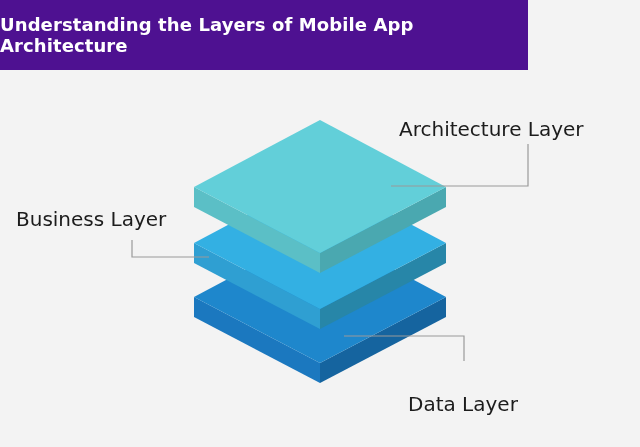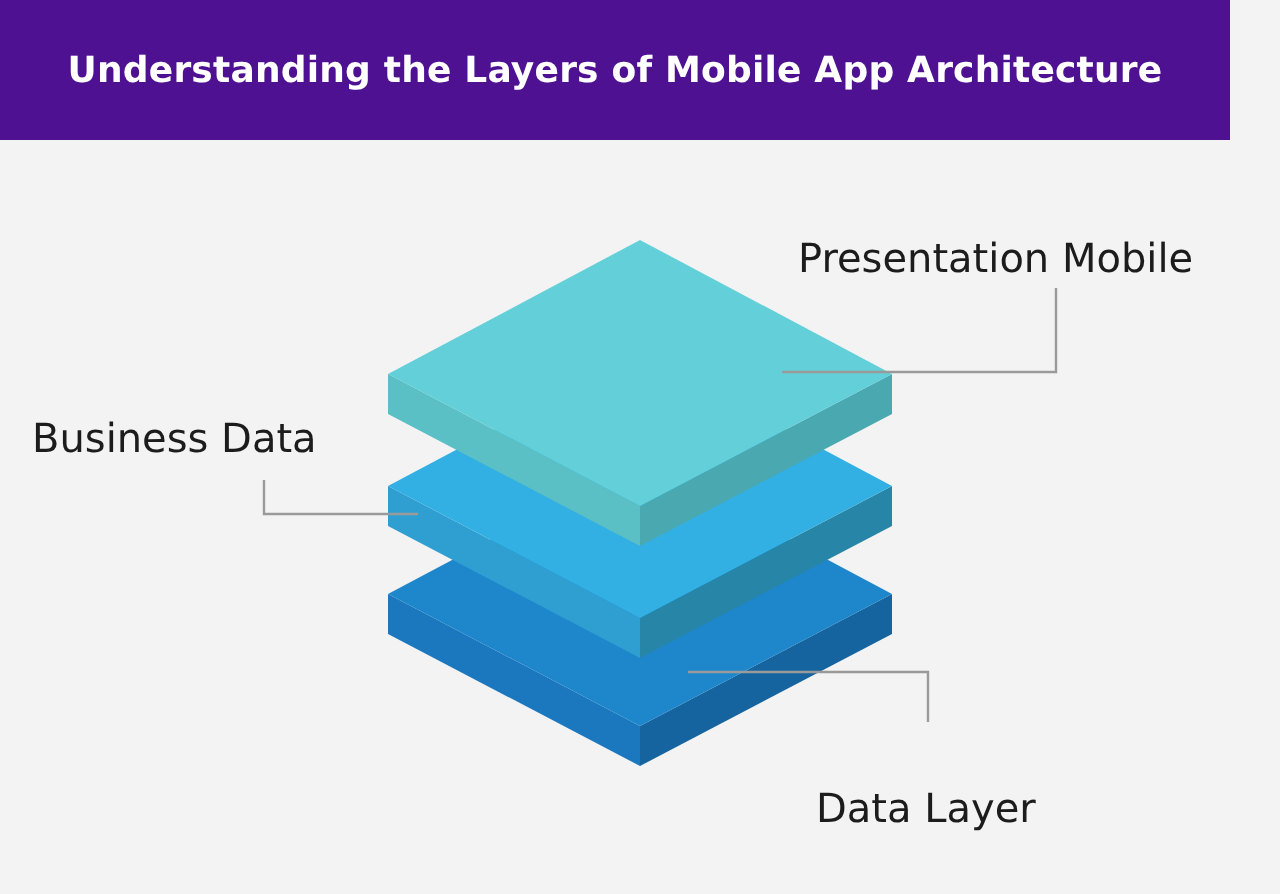--- a/index.html
+++ b/index.html
@@ -1,17 +1,17 @@
 <!DOCTYPE html>
 <html><head>
 <meta charset="utf-8">
 <style>
   html,body{margin:0;padding:0;}
   body{width:640px;height:447px;background:#f3f3f3;position:relative;overflow:hidden;font-family:"DejaVu Sans","Liberation Sans",sans-serif;}
-  .header{position:absolute;left:0;top:0;width:615px;height:70px;background:#4e1191;display:flex;align-items:center;justify-content:center;}
+  .header{position:absolute;left:0;top:0;width:528px;height:70px;background:#4e1191;display:flex;align-items:center;justify-content:center;}
   .header h1{margin:0;color:#fff;font-size:18px;font-weight:bold;letter-spacing:0.1px;}
   svg.stack{position:absolute;left:0;top:0;}
   .label{position:absolute;font-size:20px;color:#1c1c1c;white-space:nowrap;}
 </style>
 </head>
 <body>
 
 <div class="header">
   <h1>Understanding the Layers of Mobile App Architecture</h1>
 </div>
@@ -34,15 +34,15 @@
     <polygon points="194,187 320,253 320,273 194,207" fill="#5bbfc6"></polygon>
     <polygon points="446,187 320,253 320,273 446,207" fill="#4aa8b0"></polygon>
     <polygon points="320,120 446,187 320,253 194,187" fill="#62cfd9"></polygon>
   </g>
 
   <polyline points="391,186 528,186 528,144" fill="none" stroke="#9a9a9a" stroke-width="1.2"></polyline>
   <polyline points="132,240 132,257 209,257" fill="none" stroke="#9a9a9a" stroke-width="1.2"></polyline>
   <polyline points="344,336 464,336 464,361" fill="none" stroke="#9a9a9a" stroke-width="1.2"></polyline>
 </svg>
 
-<div class="label" style="left:399px;top:117px;">Presentation Mobile</div>
-<div class="label" style="left:16px;top:207px;">Business Data</div>
+<div class="label" style="left:399px;top:117px;">Architecture Layer</div>
+<div class="label" style="left:16px;top:207px;">Business Layer</div>
 <div class="label" style="left:408px;top:392px;">Data Layer</div>
 
 </body></html>

